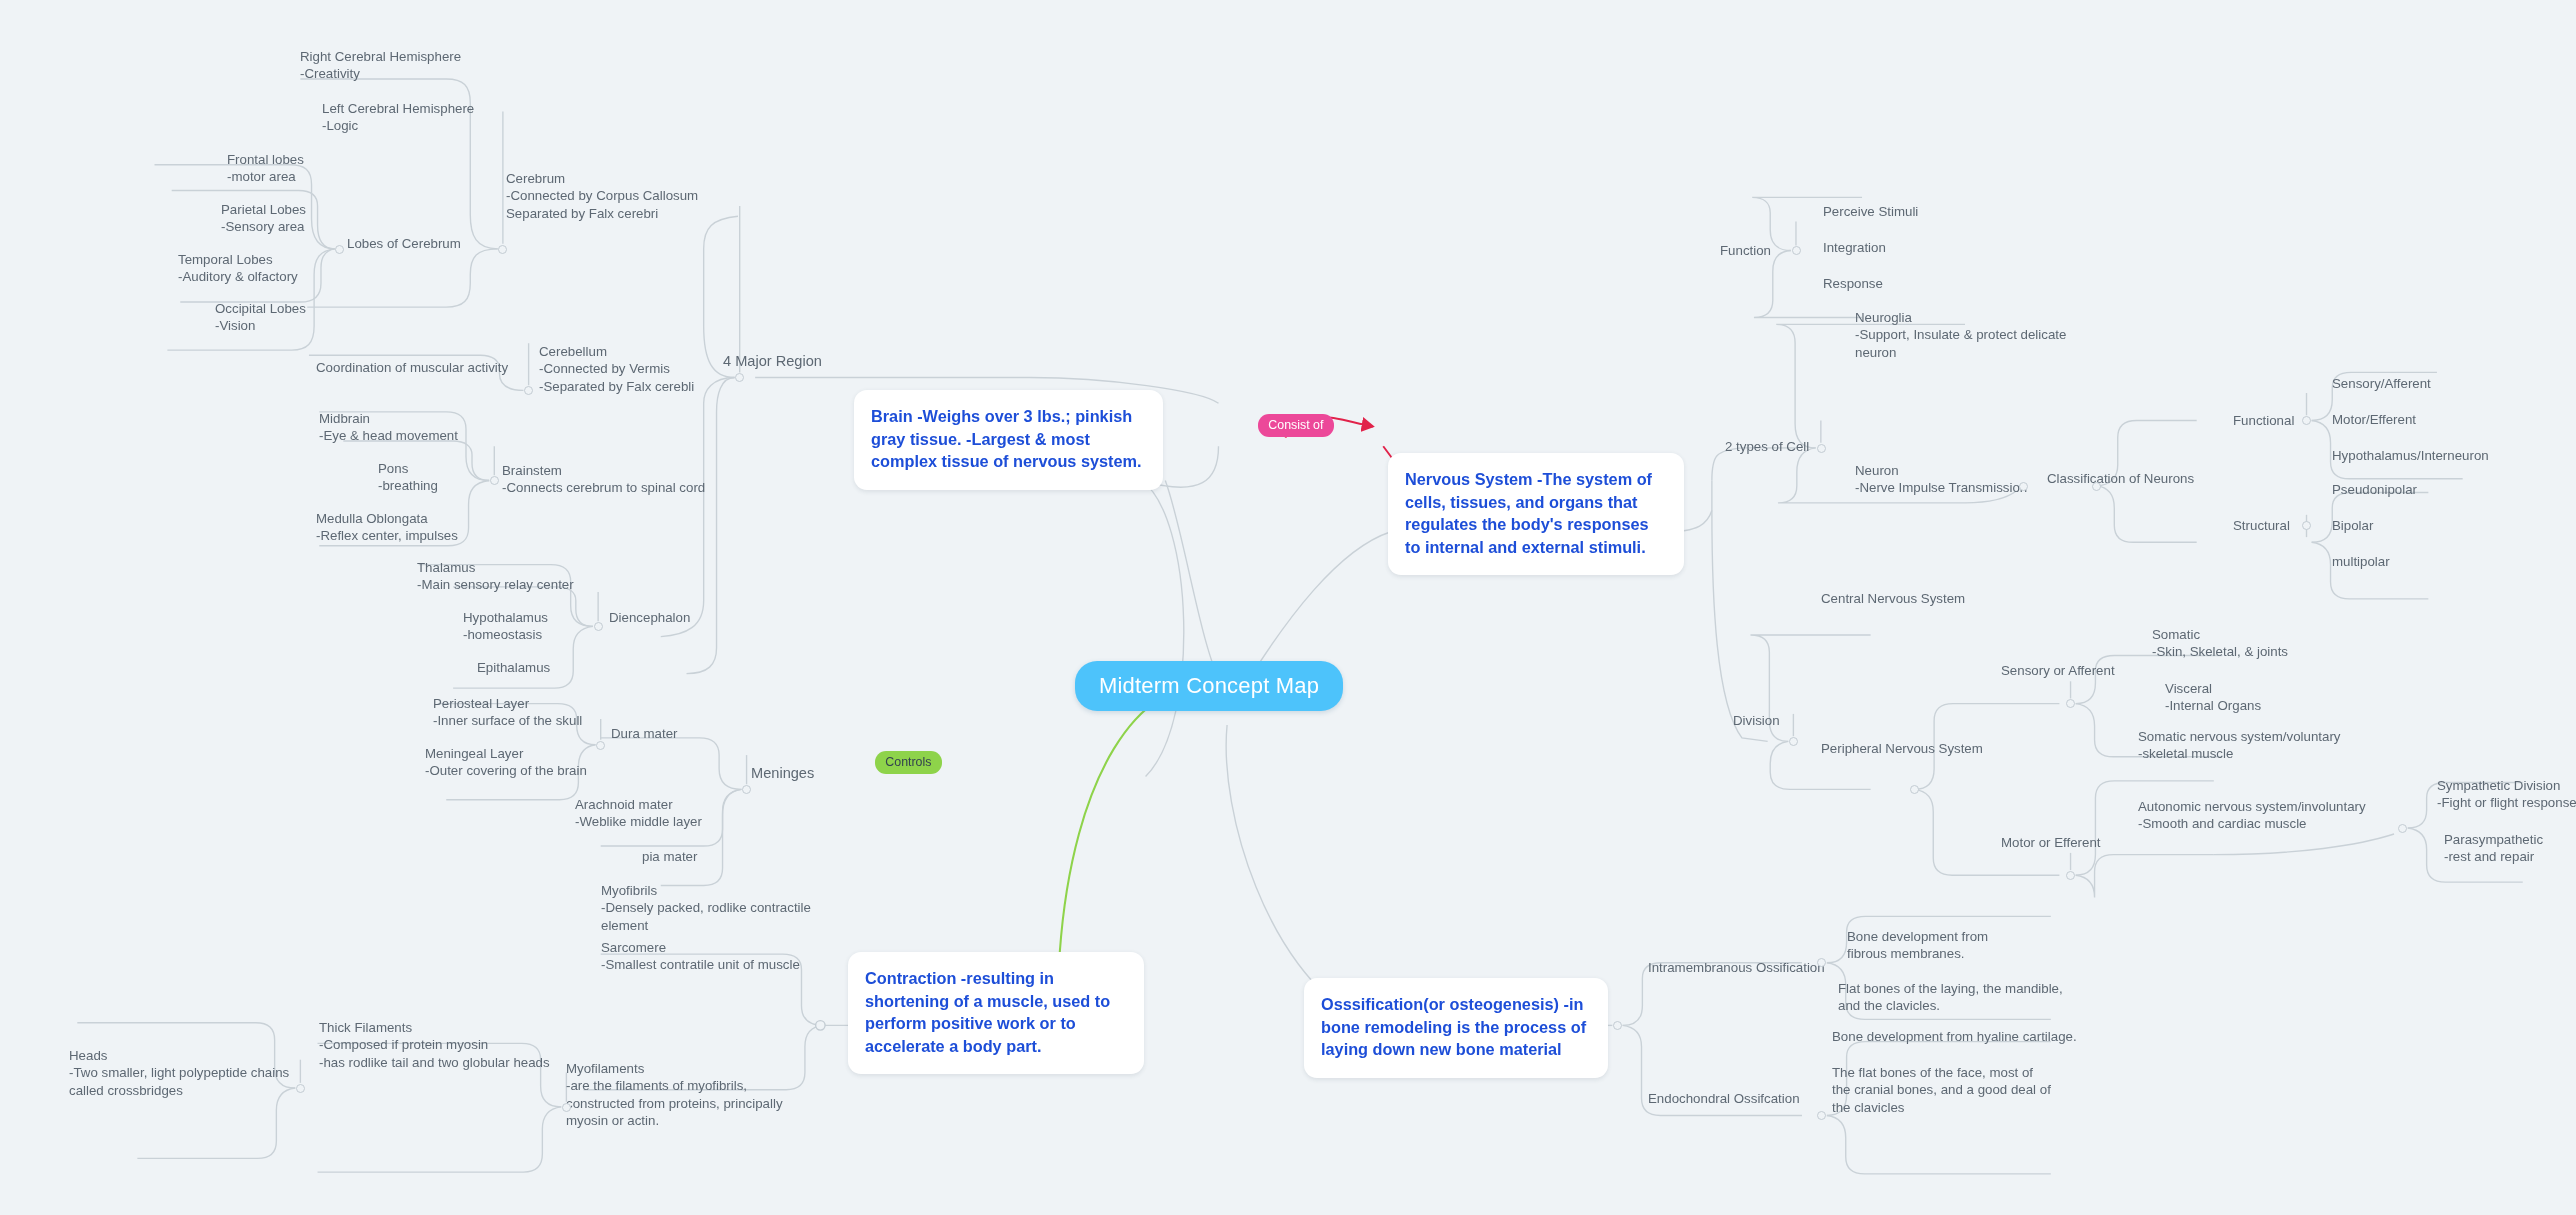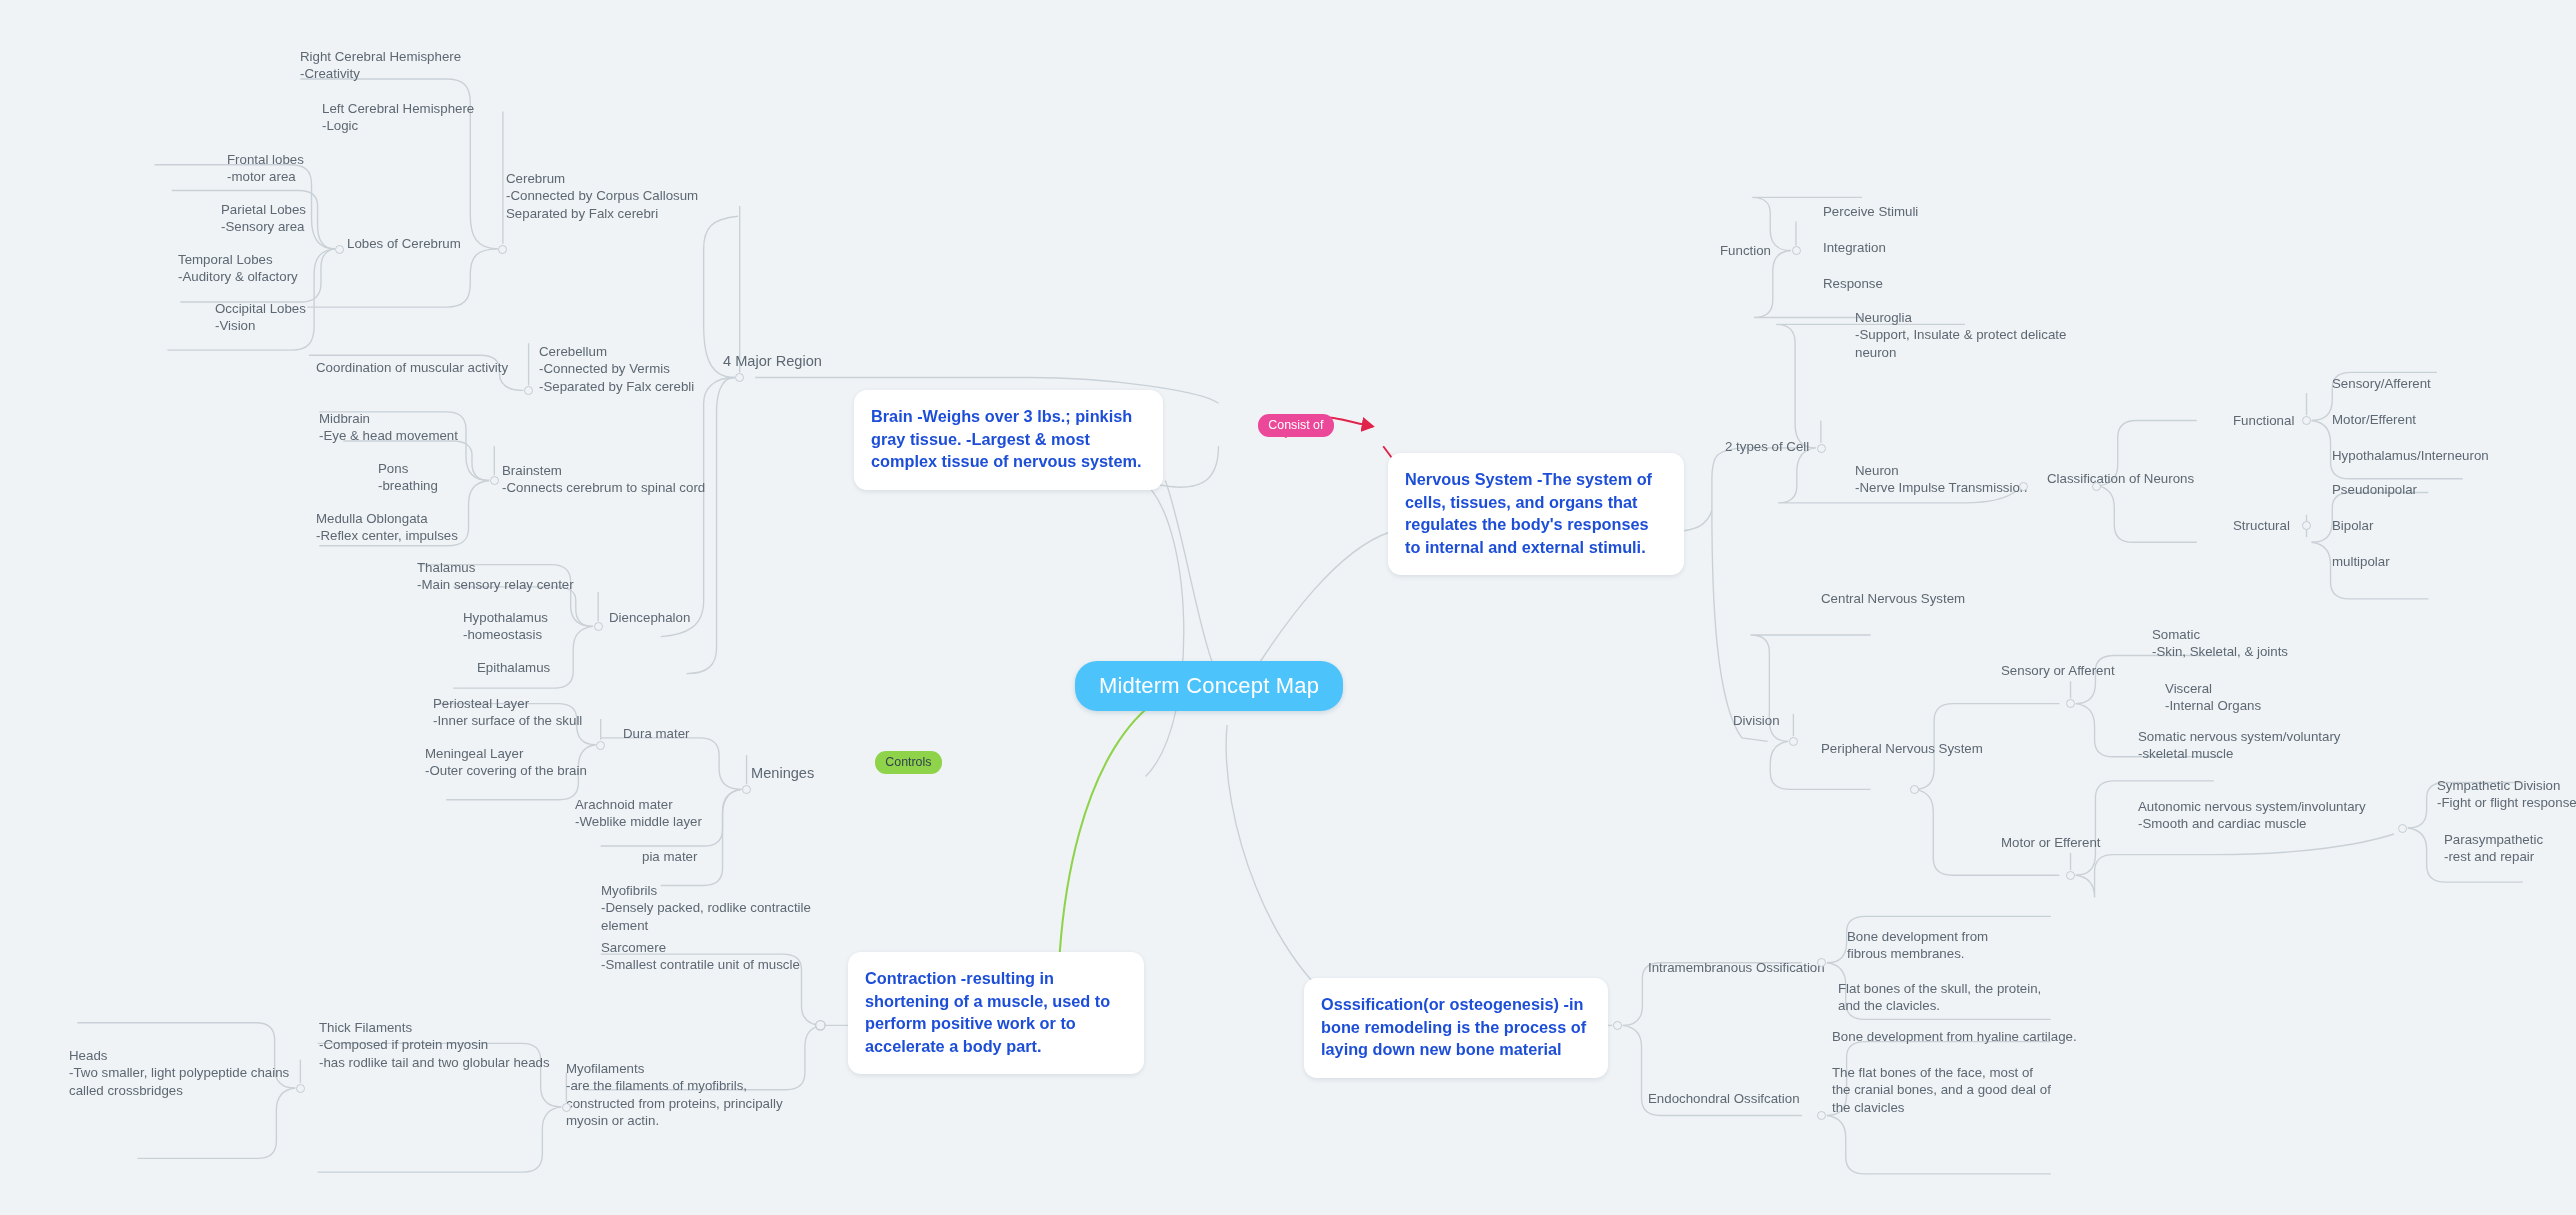--- a/index.html
+++ b/index.html
@@ -247,21 +247,21 @@
 -Reflex center, impulses</div>
 
   <div class="node leaf" style="left:609px;top:609px;">Diencephalon</div>
   <div class="dot" style="left:594px;top:622px;"></div>
   <div class="node leaf" style="left:417px;top:559px;width:197px;">Thalamus
 -Main sensory relay center</div>
   <div class="node leaf" style="left:463px;top:609px;width:154px;">Hypothalamus
 -homeostasis</div>
   <div class="node leaf" style="left:477px;top:659px;">Epithalamus</div>
 
-  <div class="node leaf" style="left:611px;top:725px;margin-left:12px;">Dura mater</div>
+  <div class="node leaf" style="left:611px;top:725px;">Dura mater</div>
   <div class="dot" style="left:596px;top:741px;"></div>
   <div class="node leaf" style="left:433px;top:695px;width:197px;">Periosteal Layer
 -Inner surface of the skull</div>
   <div class="node leaf" style="left:425px;top:745px;width:206px;">Meningeal Layer
 -Outer covering of the brain</div>
   <div class="node leaf" style="left:575px;top:796px;width:197px;">Arachnoid mater
 -Weblike middle layer</div>
   <div class="node leaf" style="left:642px;top:848px;">pia mater</div>
 
   <div class="node leaf" style="left:566px;top:1060px;width:249px;">Myofilaments
@@ -335,18 +335,18 @@
   <div class="node leaf" style="left:2444px;top:831px;width:184px;">Parasympathetic
 -rest and repair</div>
 
   <div class="dot" style="left:1613px;top:1021px;"></div>
   <div class="node leaf" style="left:1648px;top:959px;">Intramembranous Ossification</div>
   <div class="dot" style="left:1817px;top:958px;"></div>
   <div class="node leaf" style="left:1648px;top:1090px;">Endochondral Ossifcation</div>
   <div class="dot" style="left:1817px;top:1111px;"></div>
 
   <div class="node leaf" style="left:1847px;top:928px;width:184px;">Bone development from fibrous membranes.</div>
-  <div class="node leaf" style="left:1838px;top:980px;width:227px;">Flat bones of the skull, the protein, and the clavicles.</div>
+  <div class="node leaf" style="left:1838px;top:980px;width:227px;">Flat bones of the laying, the mandible, and the clavicles.</div>
   <div class="node leaf" style="left:1832px;top:1028px;width:249px;">Bone development from hyaline cartilage.</div>
   <div class="node leaf" style="left:1832px;top:1064px;width:219px;">The flat bones of the face, most of the cranial bones, and a good deal of the clavicles</div>
 
 </div>
 
 
 </body></html>

